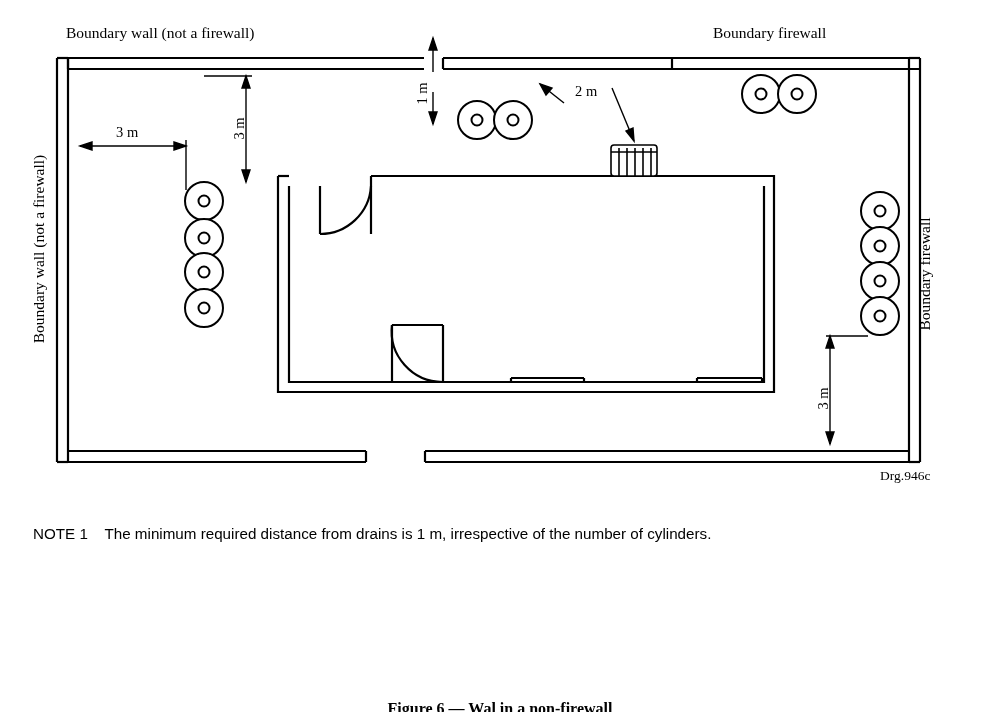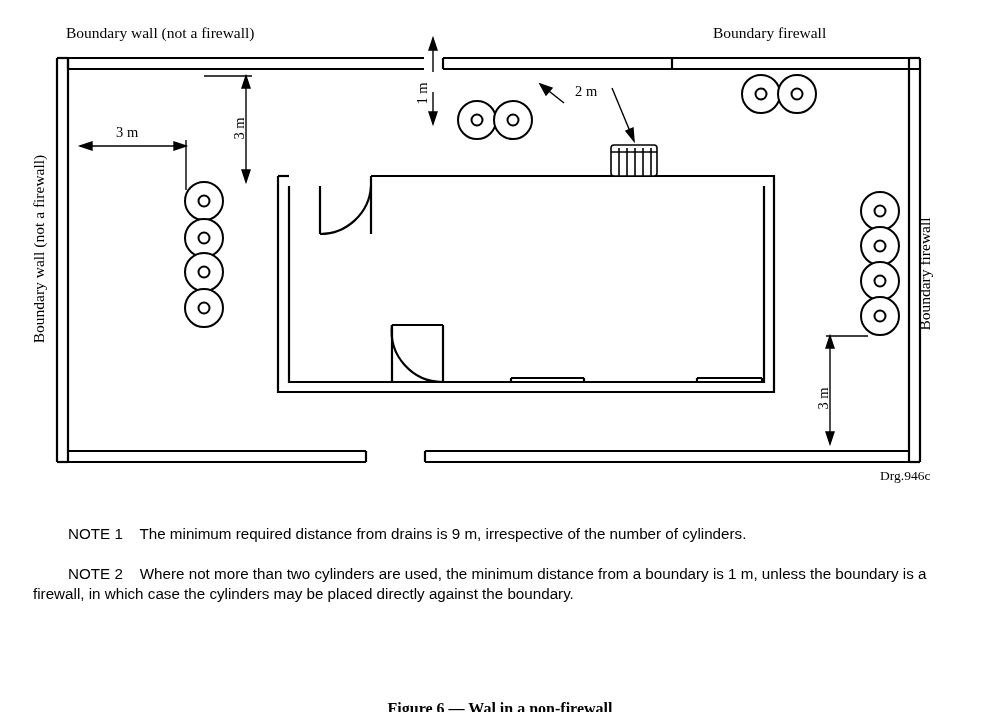--- a/index.html
+++ b/index.html
@@ -63,21 +63,21 @@
     left: 33px;
     top: 524px;
     width: 940px;
   }
   .note {
     font-size: 15.2px;
     line-height: 1.32;
     margin-bottom: 20px;
     text-align: left;
   }
-  .note .nlabel { white-space: nowrap; margin-left: 35px; }
+  .note .nlabel { white-space: nowrap; }
   .note .ntext { }
   .fig-caption {
     position: absolute;
     left: 0;
     top: 700px;
     width: 1000px;
     text-align: center;
     font-family: "Liberation Serif", serif;
     font-weight: bold;
     font-size: 16px;
@@ -238,22 +238,17 @@
   <div class="dim dim-2m">2 m</div>
   <div class="dim dim-3m-right">3 m</div>
 
   <div class="drg">Drg.946c</div>
 </div>
 
 <div class="notes">
   <div class="note">
     <span class="nlabel">NOTE 1</span>
     &nbsp;&nbsp;
-    <span class="ntext">The minimum required distance from drains is 9 m, irrespective of the number of cylinders.</span>
-  </div>
-  <div class="note">
-    <span class="nlabel">NOTE 2</span>
-    &nbsp;&nbsp;
-    <span class="ntext">Where not more than two cylinders are used, the minimum distance from a boundary is 1 m, unless the boundary is a firewall, in which case the cylinders may be placed directly against the boundary.</span>
+    <span class="ntext">The minimum required distance from drains is 1 m, irrespective of the number of cylinders.</span>
   </div>
 </div>
 
 <div class="fig-caption">Figure 6 — Wal in a non‑firewall</div>
 
 </body></html>

